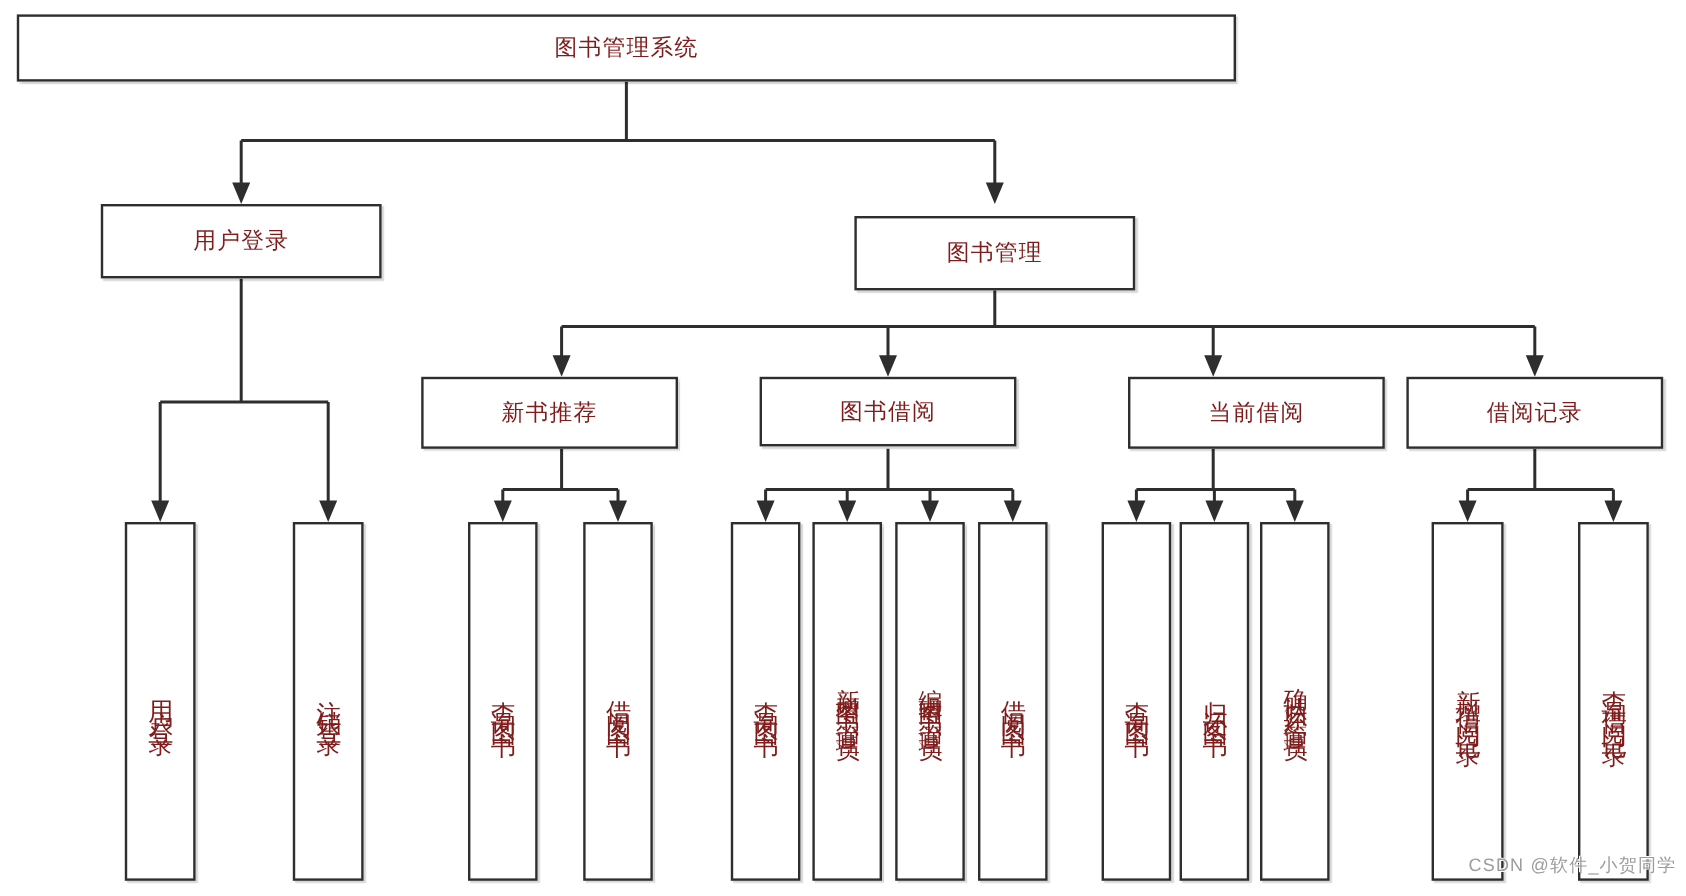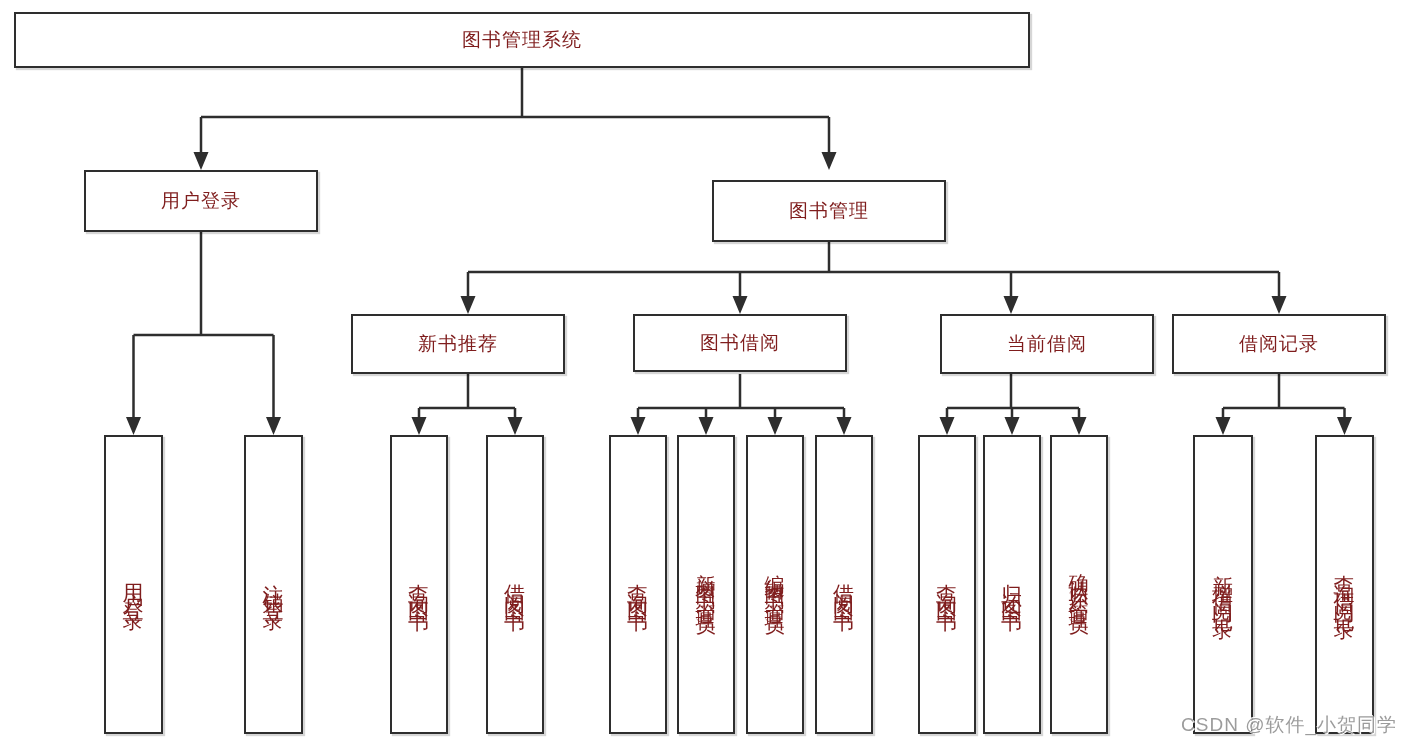--- a/index.html
+++ b/index.html
@@ -48,21 +48,21 @@
     text-align: center;
   }
   .node.v.long {
     letter-spacing: 6px;
     font-size: 20px;
   }
   .watermark {
     position: absolute;
     right: 8px;
     top: 712px;
-    font-size: 19px;
+    font-size: 15px;
     color: #9c9c9c;
     letter-spacing: 1px;
     white-space: nowrap;
     z-index: 3;
     text-shadow: 1px 1px 0 #ffffff, -1px -1px 0 #ffffff;
   }
 </style>
 </head>
 <body>
 

